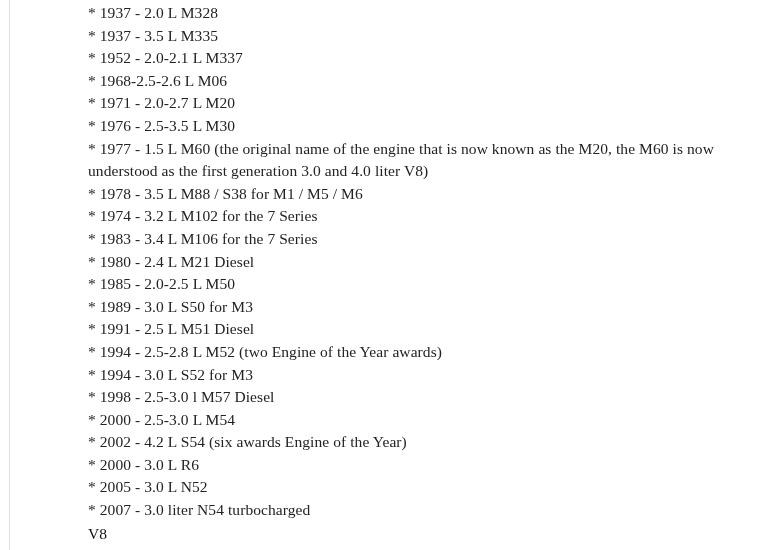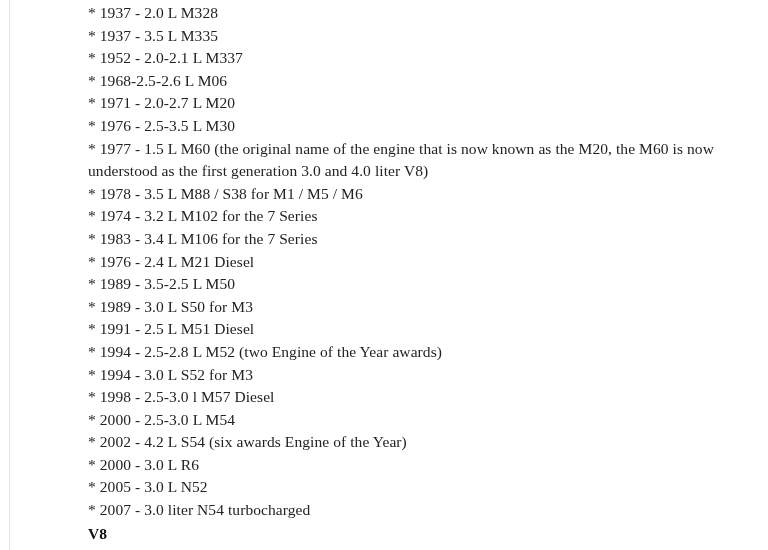--- a/index.html
+++ b/index.html
@@ -42,21 +42,21 @@
     color: #222222;
     letter-spacing: 0.005em;
     white-space: normal;
   }
   .line.wrap {
     text-indent: 0;
   }
   .heading {
     font-size: 15.5px;
     line-height: 22.6px;
-    font-weight: bold;
+    font-weight: normal;
     color: #111111;
     margin-top: 1px;
   }
 </style>
 </head>
 <body>
 
 <div class="page">
   <div class="left-rule"></div>
   <div class="content">
@@ -64,22 +64,22 @@
     <div class="line">* 1937 - 2.0 L M328</div>
     <div class="line">* 1937 - 3.5 L M335</div>
     <div class="line">* 1952 - 2.0-2.1 L M337</div>
     <div class="line">* 1968-2.5-2.6 L M06</div>
     <div class="line">* 1971 - 2.0-2.7 L M20</div>
     <div class="line">* 1976 - 2.5-3.5 L M30</div>
     <div class="line wrap">* 1977 - 1.5 L M60 (the original name of the engine that is now known as the M20, the M60 is now understood as the first generation 3.0 and 4.0 liter V8)</div>
     <div class="line">* 1978 - 3.5 L M88 / S38 for M1 / M5 / M6</div>
     <div class="line">* 1974 - 3.2 L M102 for the 7 Series</div>
     <div class="line">* 1983 - 3.4 L M106 for the 7 Series</div>
-    <div class="line">* 1976 - 2.4 L M21 Diesel</div>
-    <div class="line">* 1989 - 3.5-2.5 L M50</div>
+    <div class="line">* 1980 - 2.4 L M21 Diesel</div>
+    <div class="line">* 1985 - 2.0-2.5 L M50</div>
     <div class="line">* 1989 - 3.0 L S50 for M3</div>
     <div class="line">* 1991 - 2.5 L M51 Diesel</div>
     <div class="line">* 1994 - 2.5-2.8 L M52 (two Engine of the Year awards)</div>
     <div class="line">* 1994 - 3.0 L S52 for M3</div>
     <div class="line">* 1998 - 2.5-3.0 l M57 Diesel</div>
     <div class="line">* 2000 - 2.5-3.0 L M54</div>
     <div class="line">* 2002 - 4.2 L S54 (six awards Engine of the Year)</div>
     <div class="line">* 2000 - 3.0 L R6</div>
     <div class="line">* 2005 - 3.0 L N52</div>
     <div class="line">* 2007 - 3.0 liter N54 turbocharged</div>

